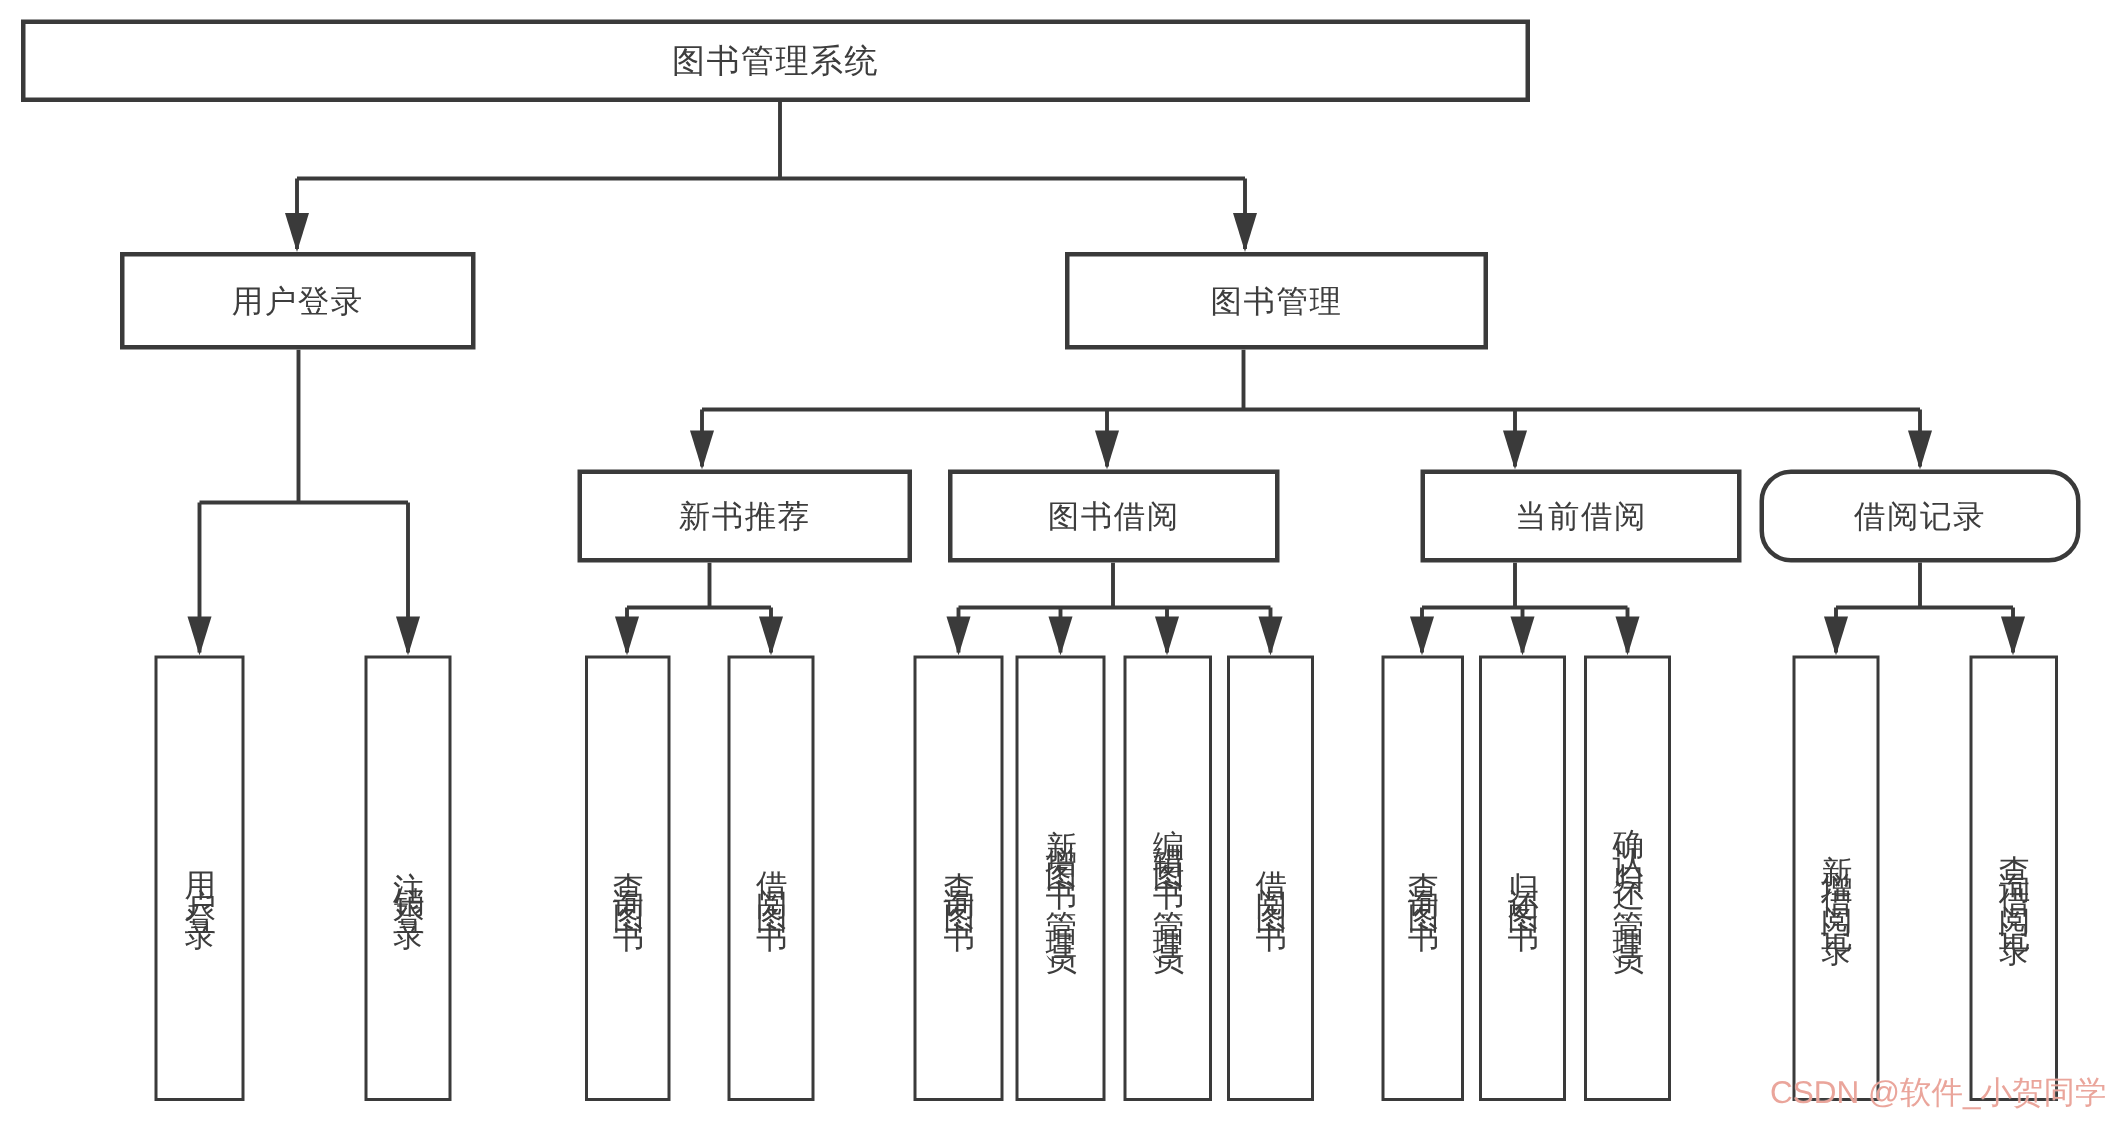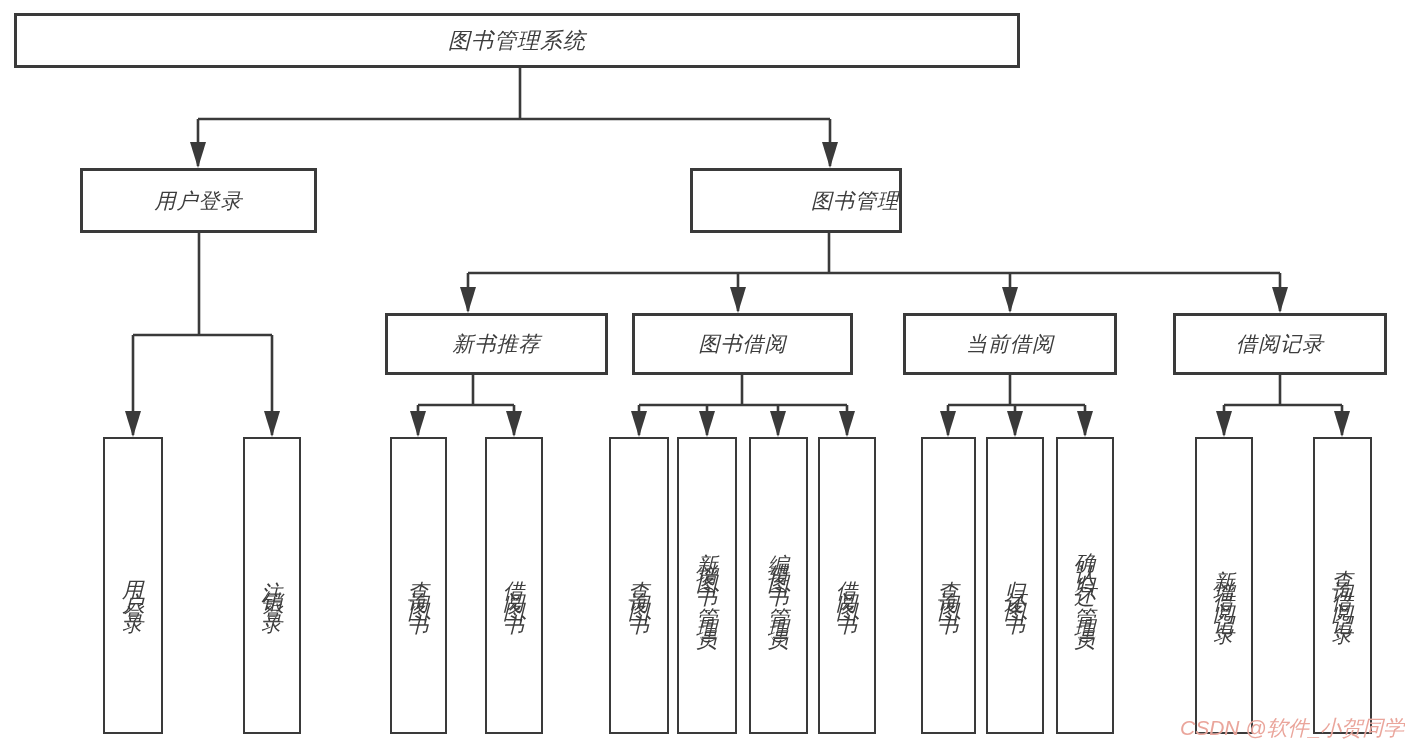--- a/index.html
+++ b/index.html
@@ -2,21 +2,20 @@
 <html><head>
 <meta charset="utf-8">
 <style>
   html,body{margin:0;padding:0;background:#ffffff;}
   #canvas{
     position:relative;
     width:1405px;height:747px;
     background:#ffffff;
     font-family:"Liberation Sans", sans-serif;
     overflow:hidden;
-    font-style:italic;
   }
   #wires{position:absolute;left:0;top:0;z-index:1;}
   .node{
     position:absolute;
     background:#ffffff;
     border:3px solid #3a3a3a;
     box-sizing:border-box;
     display:flex;align-items:center;justify-content:center;
     color:#3d3d3d;
     z-index:2;
@@ -114,34 +113,34 @@
     </g>
   </svg>
 
   <div class="node hnode root" style="left:14px;top:13px;width:1006px;height:55px;">
     <span>图书管理系统</span>
   </div>
 
   <div class="node hnode" style="left:80px;top:168px;width:237px;height:65px;">
     <span>用户登录</span>
   </div>
-  <div class="node hnode" style="left:690px;top:168px;width:212px;height:65px;justify-content:flex-end;">
+  <div class="node hnode" style="left:710px;top:168px;width:282px;height:65px;">
     <span>图书管理</span>
   </div>
 
   <div class="node hnode" style="left:362px;top:313px;width:223px;height:62px;margin-left:23px;">
     <span>新书推荐</span>
   </div>
   <div class="node hnode" style="left:632px;top:313px;width:221px;height:62px;">
     <span>图书借阅</span>
   </div>
-  <div class="node hnode" style="left:903px;top:313px;width:214px;height:62px;text-align:right;">
+  <div class="node hnode" style="left:947px;top:313px;width:214px;height:62px;text-align:right;">
     <span>当前借阅</span>
   </div>
-  <div class="node hnode" style="left:1173px;top:313px;width:214px;height:62px;">
+  <div class="node hnode" style="left:1173px;top:313px;width:214px;height:62px;border-radius:21px;">
     <span>借阅记录</span>
   </div>
 
   <div class="node leaf" style="left:103px;top:437px;width:60px;height:297px;">
     <span class="vtext">用户登录</span>
   </div>
   <div class="node leaf" style="left:243px;top:437px;width:58px;height:297px;">
     <span class="vtext">注销登录</span>
   </div>
 

